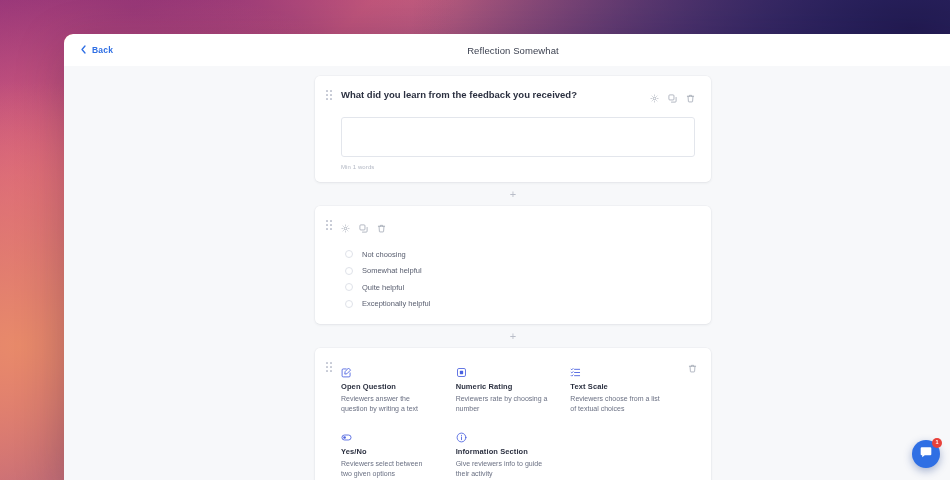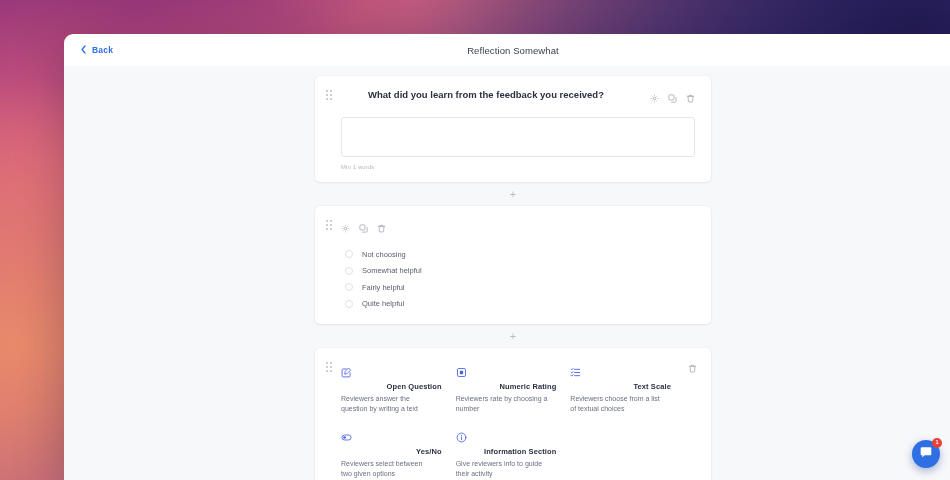--- a/index.html
+++ b/index.html
@@ -109,21 +109,20 @@
     justify-content: space-between;
     gap: 10px;
   }
 
   .q-title {
     font-size: 9.5px;
     font-weight: bold;
     color: #2b3040;
     line-height: 1.3;
     padding-top: 1px;
-    margin-left: 27px;
   }
 
   .icon-row { display: flex; align-items: center; gap: 9px; flex: none; padding-top: 1px; }
   .ic { cursor: pointer; display: block; color: #9aa0ae; }
 
   
   .answer-box {
     margin-top: 10px;
     height: 40px;
     border: 1px solid #e3e6ec;
@@ -197,21 +196,20 @@
     cursor: pointer;
     border-radius: 4px;
   }
   .tile-icon { margin-bottom: 5px; height: 13px; color: #4a61e0; display: block; }
   .tile-title {
     font-size: 7.5px;
     font-weight: bold;
     color: #2b3040;
     margin-bottom: 2.5px;
     letter-spacing: .1px;
-    text-align: right;
   }
   .tile-desc {
     font-size: 7px;
     color: #6a7083;
     line-height: 1.48;
     max-width: 92px;
   }
 
   
   .chat-launcher {
@@ -339,25 +337,25 @@
           <div class="opt">
             <span class="radio"></span>
             <span class="opt-label">Not choosing</span>
           </div>
           <div class="opt">
             <span class="radio"></span>
             <span class="opt-label">Somewhat helpful</span>
           </div>
           <div class="opt">
             <span class="radio"></span>
-            <span class="opt-label">Fairly helpful</span>
+            <span class="opt-label">Quite helpful</span>
           </div>
           <div class="opt">
             <span class="radio"></span>
-            <span class="opt-label">Quite helpful</span>
+            <span class="opt-label">Exceptionally helpful</span>
           </div>
         </div>
       </div>
 
       <div class="plus-row">
         <div class="plus-btn">+</div>
       </div>
 
       <div class="card picker">
         <div class="drag-handle">

